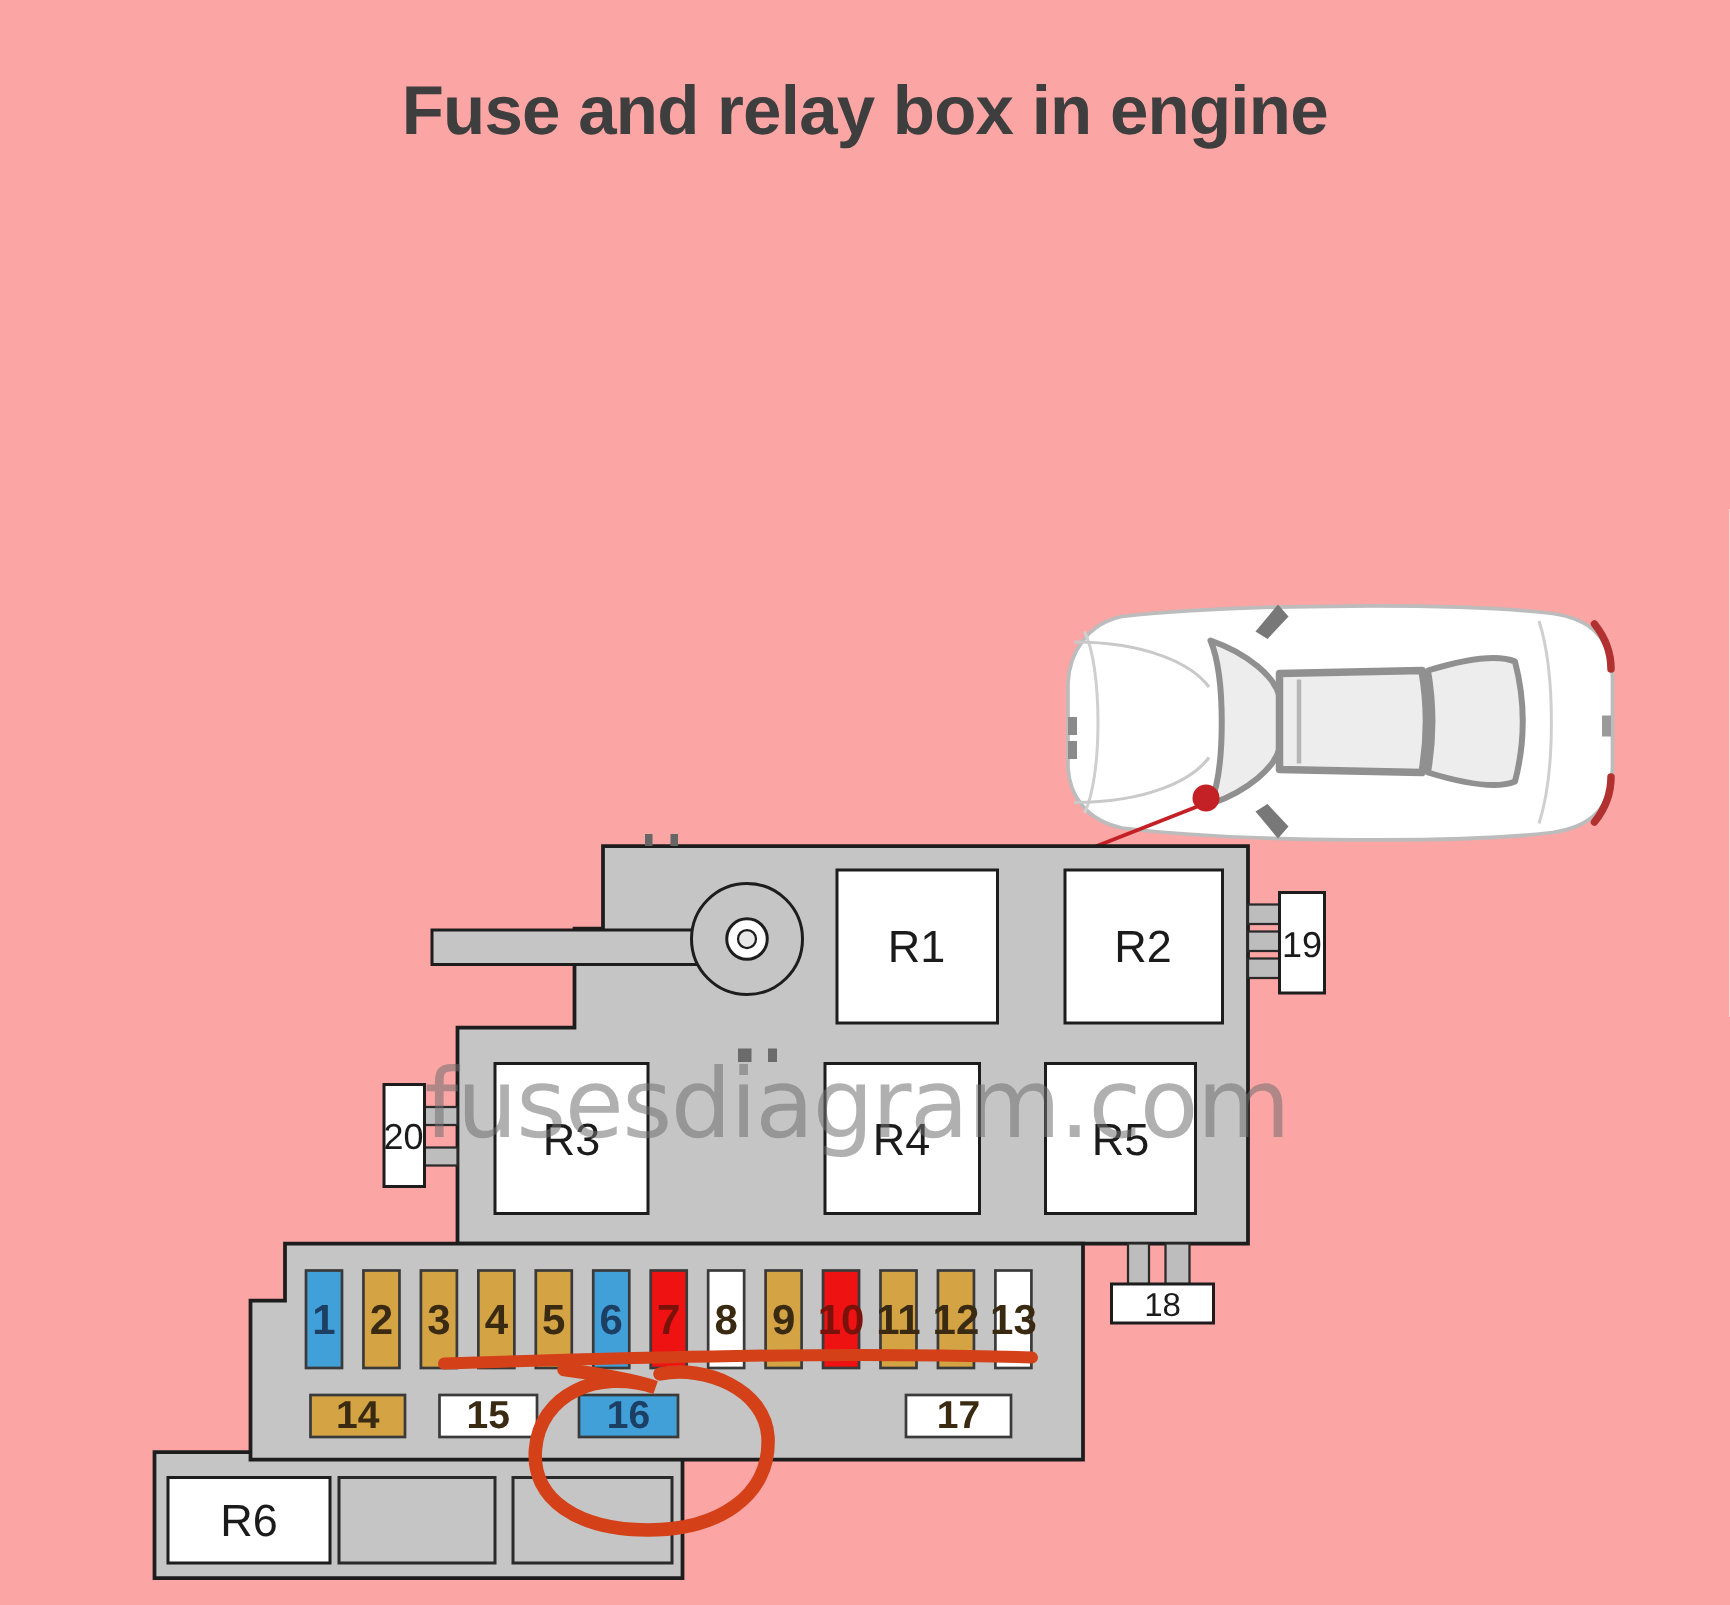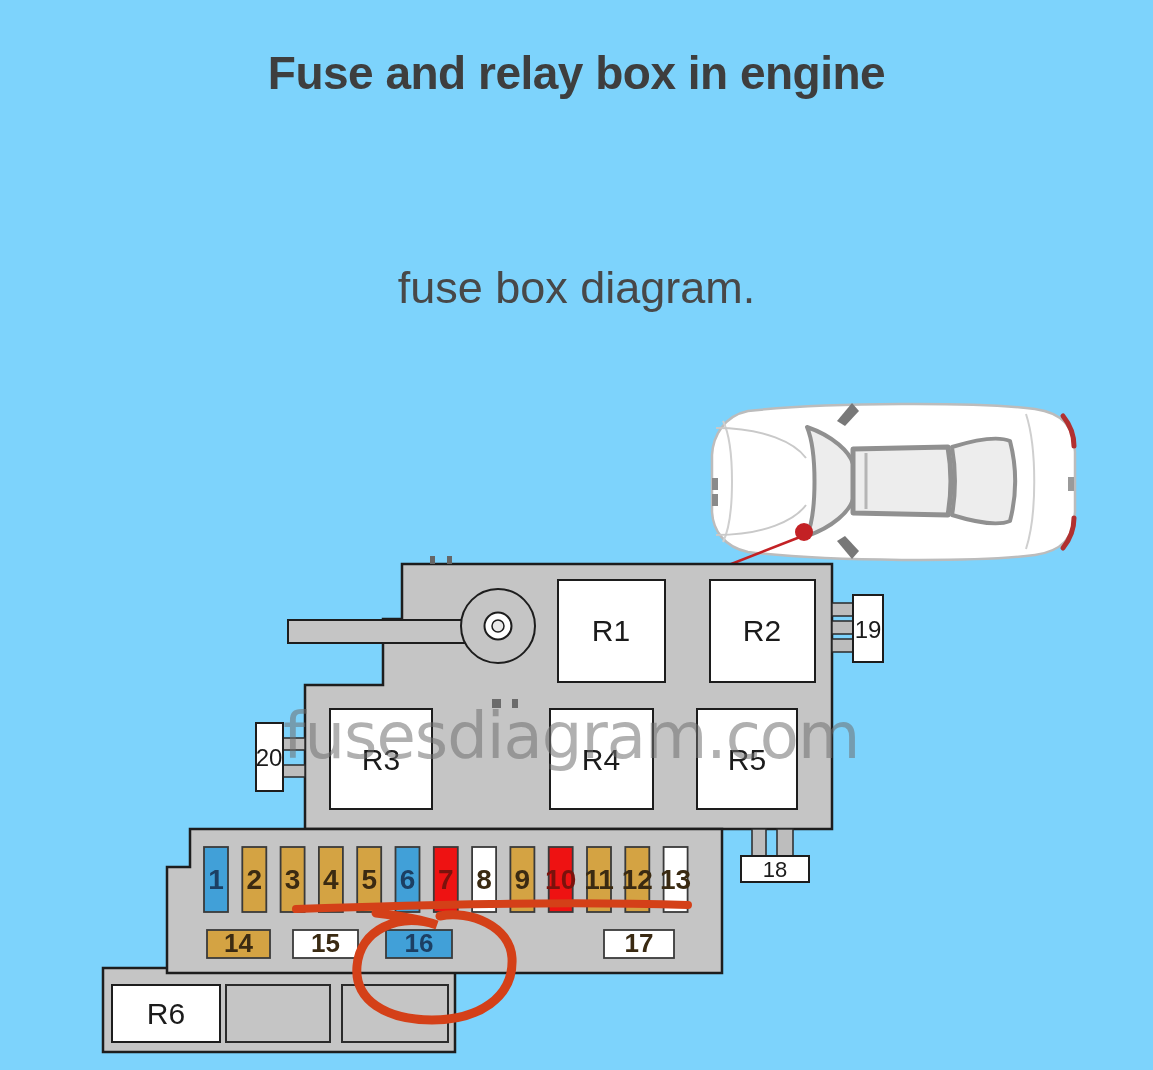--- a/index.html
+++ b/index.html
@@ -1,34 +1,33 @@
 <!DOCTYPE html>
 <html><head>
 <meta charset="utf-8">
 <style>
   html,body{margin:0;padding:0;background:#ffffff;}
-  #page{position:relative;width:1153px;height:1070px;background:#7dd3fc;overflow:hidden;
+  #page{position:relative;width:1153px;height:1070px;background:#fca5a5;overflow:hidden;
         font-family:"Liberation Sans",sans-serif;}
   .title{position:absolute;top:36px;left:0;width:100%;text-align:center;
          font-size:46px;line-height:74px;font-weight:700;color:#3e3e3e;letter-spacing:-0.5px;}
   .subtitle{position:absolute;top:262px;left:0;width:100%;text-align:center;
             font-size:45px;font-weight:400;color:#484848;}
   svg{position:absolute;top:0;left:0;}
   text{font-family:"Liberation Sans",sans-serif;}
   .wm{font-family:"DejaVu Sans",sans-serif;}
 </style>
 </head>
 <body>
 
 <div id="page">
 
   <div class="title">
     <div>Fuse and relay box in engine</div>
   </div>
-  <div class="subtitle">fuse box diagram.</div>
 
   <svg width="1153" height="1070" viewBox="0 0 1153 1070">
 
     <g>
       <path d="M 748 411 C 724 416 713 436 712 455 L 712 512 C 713 530 724 547 748 552
                C 830 562 980 562 1035 555 C 1062 551 1074 538 1075 512 L 1075 452
                C 1074 426 1062 413 1035 409 C 980 402 830 402 748 411 Z" fill="#ffffff" stroke="#bcbcbc" stroke-width="2.5"></path>
       <path d="M 723 421 C 735 445 735 518 723 542" fill="none" stroke="#cfcfcf" stroke-width="2"></path>
       <path d="M 716 428 C 765 428 795 443 806 458" fill="none" stroke="#c9c9c9" stroke-width="2"></path>
       <path d="M 716 535 C 765 535 795 520 806 505" fill="none" stroke="#c9c9c9" stroke-width="2"></path>

